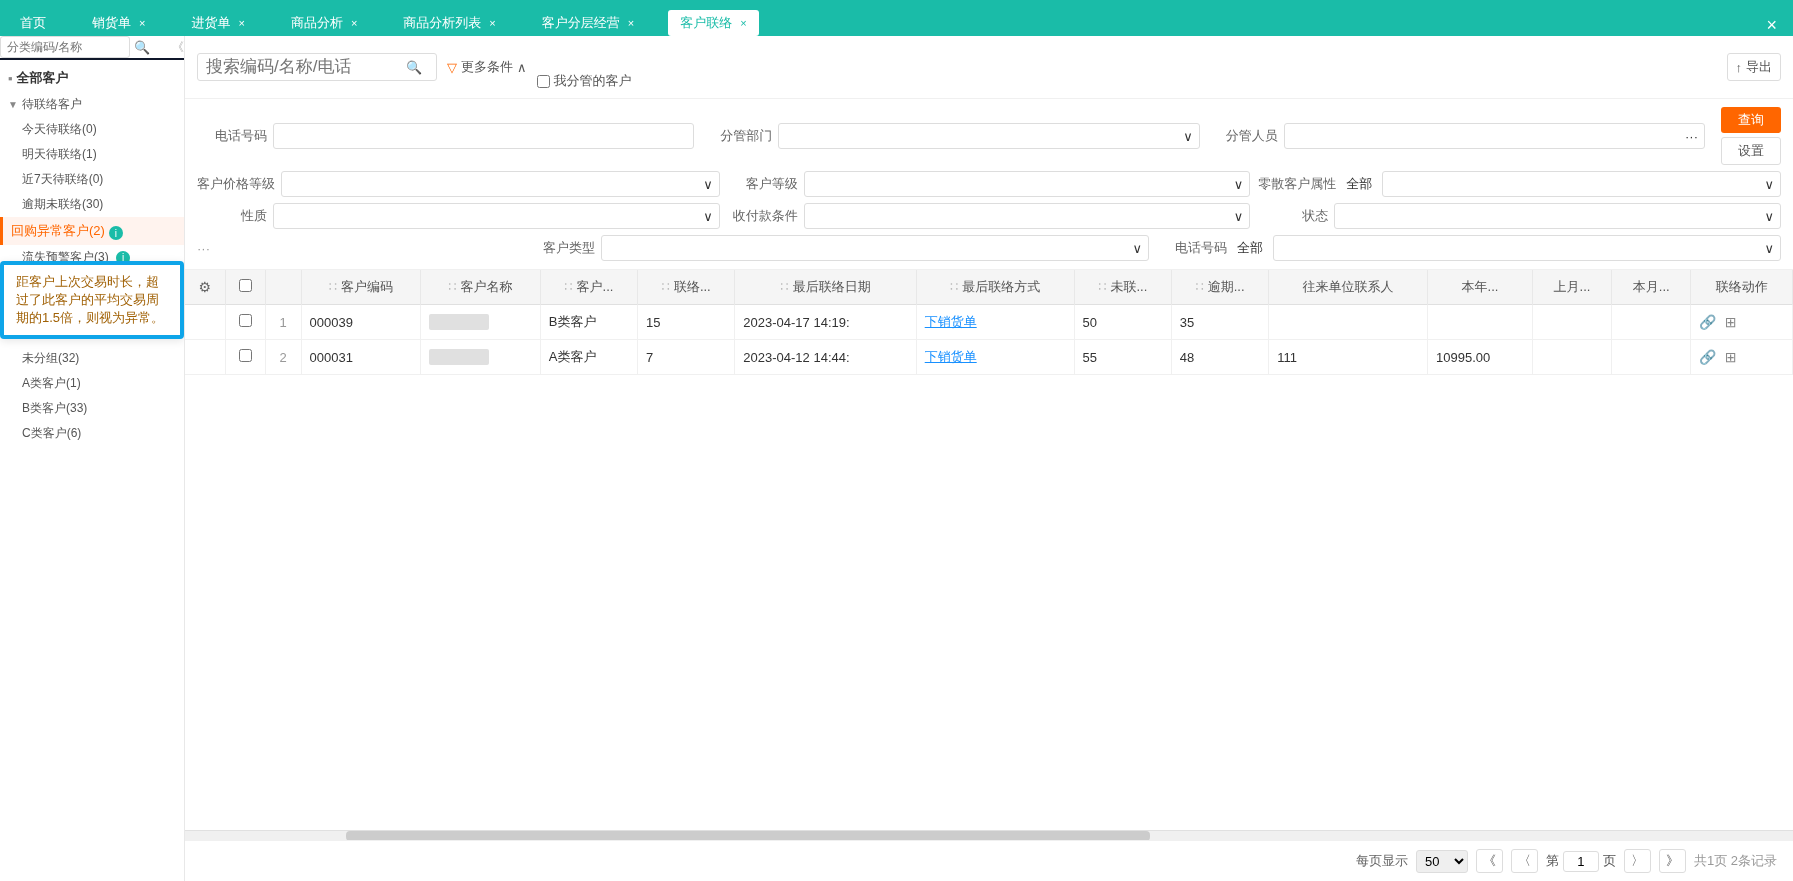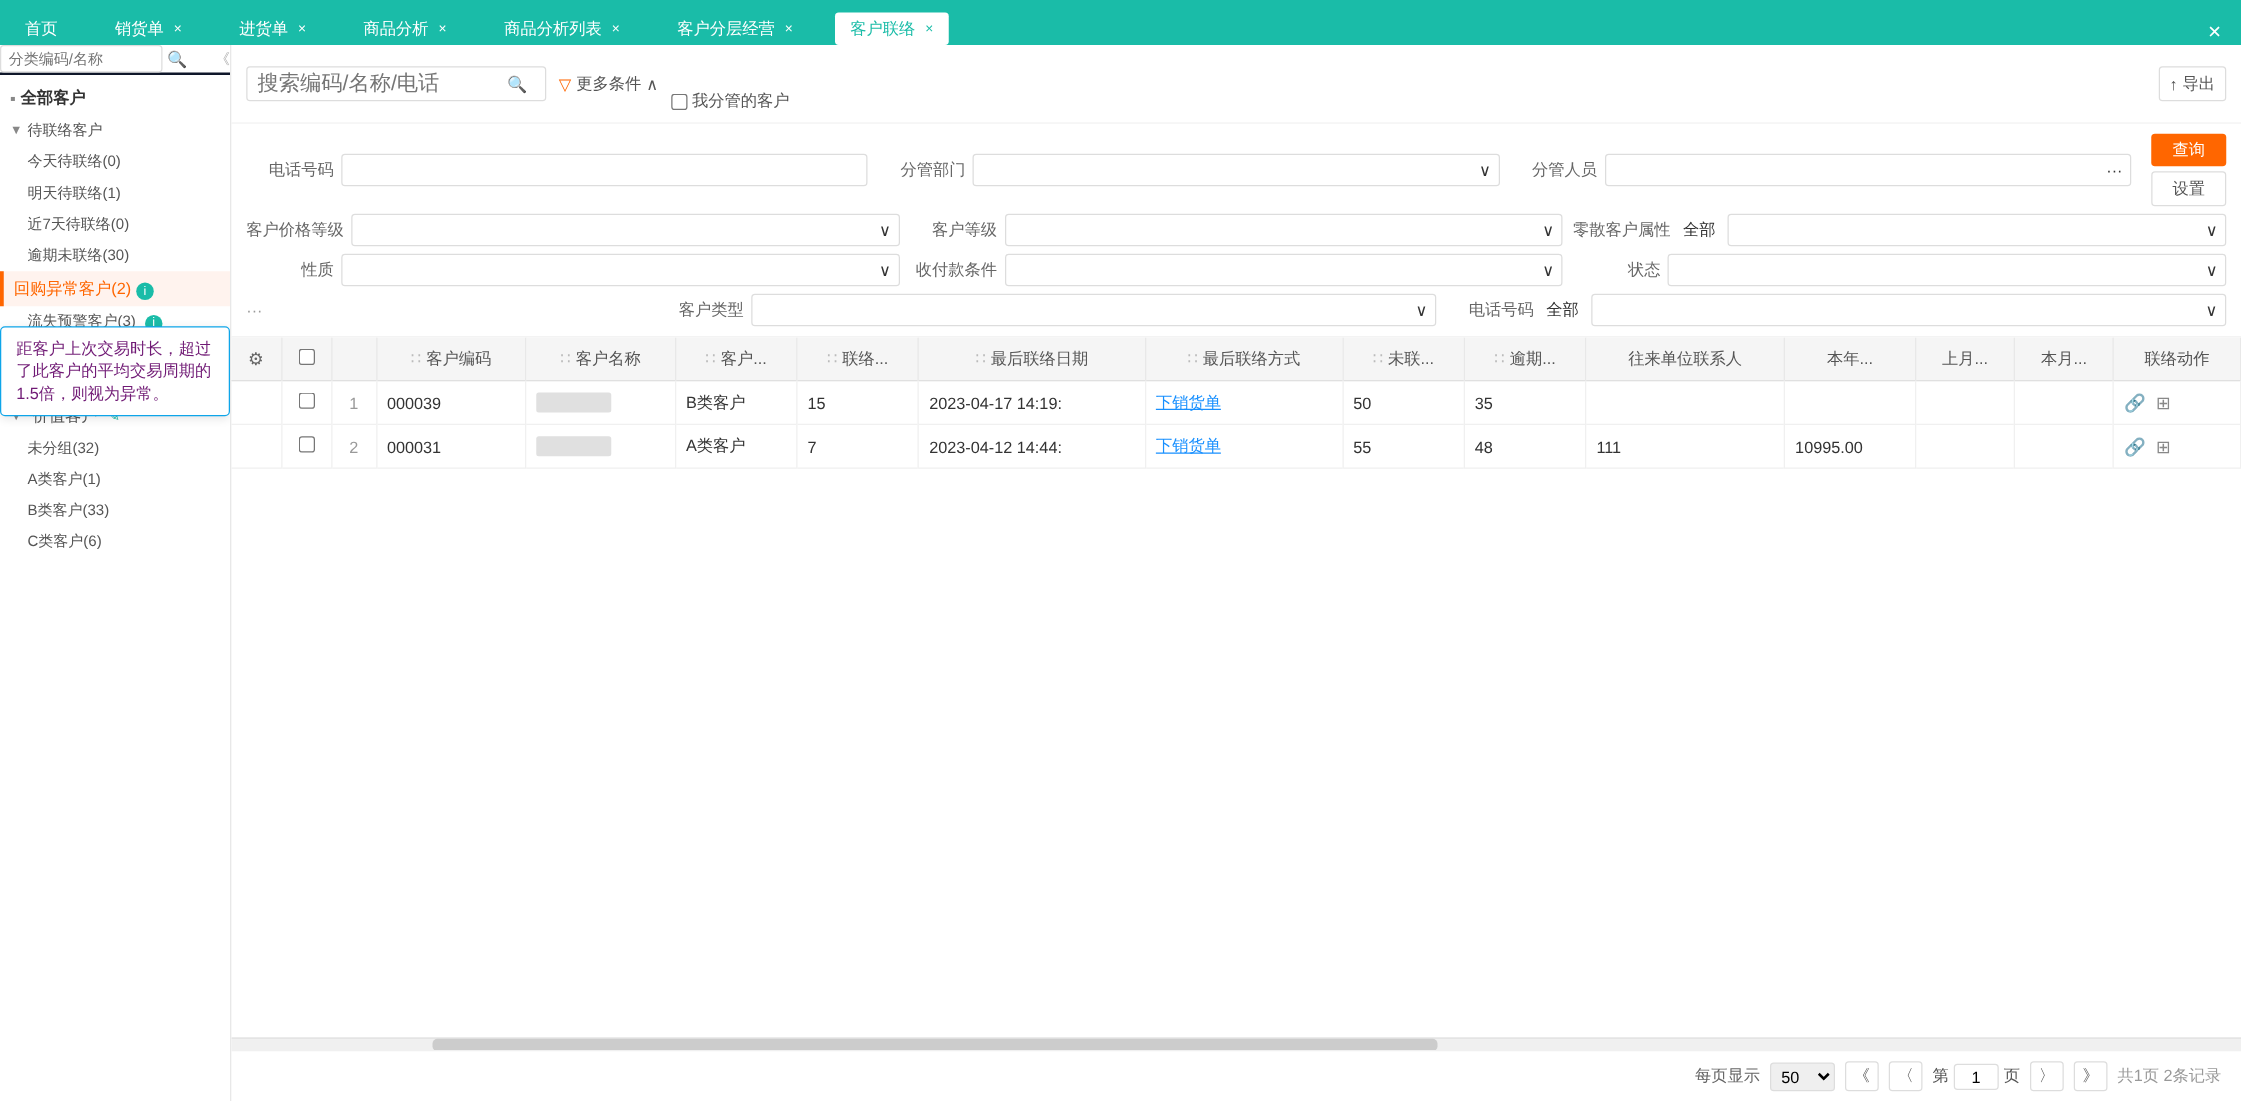--- a/index.html
+++ b/index.html
@@ -224,25 +224,25 @@
       cursor: pointer;
       font-size: 13px;
     }
 
     
     .tooltip-box {
       position: absolute;
       top: 225px;
       left: 0px;
       background: #fff;
-      border: 1px solid #0ea5e9;
+      border: 4px solid #0ea5e9;
       border-radius: 4px;
       padding: 8px 12px;
       font-size: 12px;
-      color: #701a75;
+      color: #a16207;
       max-width: 320px;
       box-shadow: 0 2px 8px rgba(0,0,0,0.1);
       z-index: 100;
     }
 
     
     .table-area {
       flex: 1;
       overflow: auto;
       position: relative;

